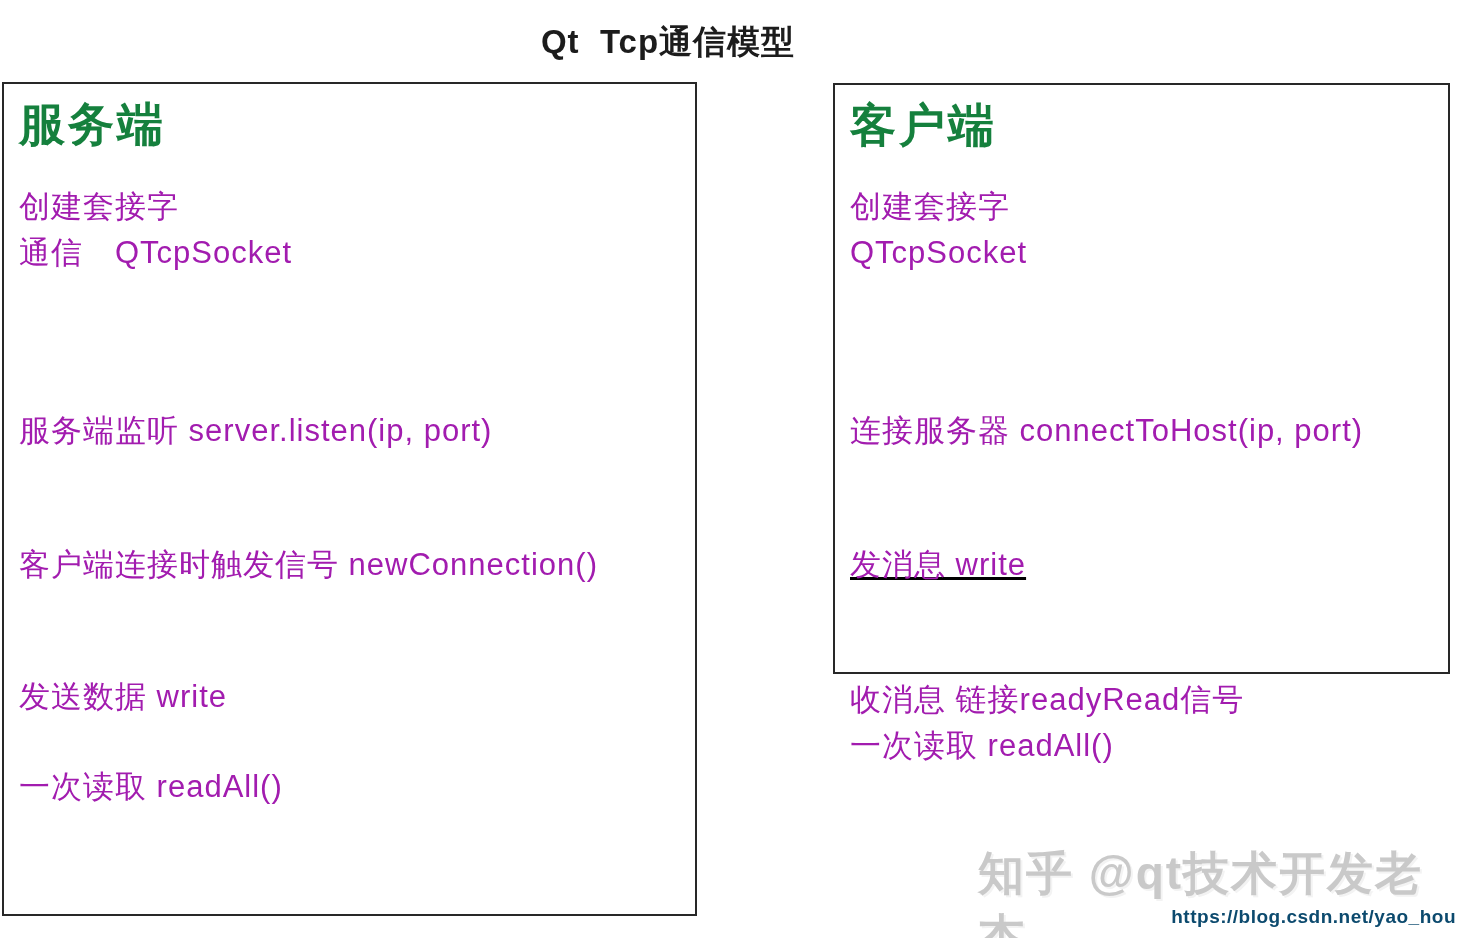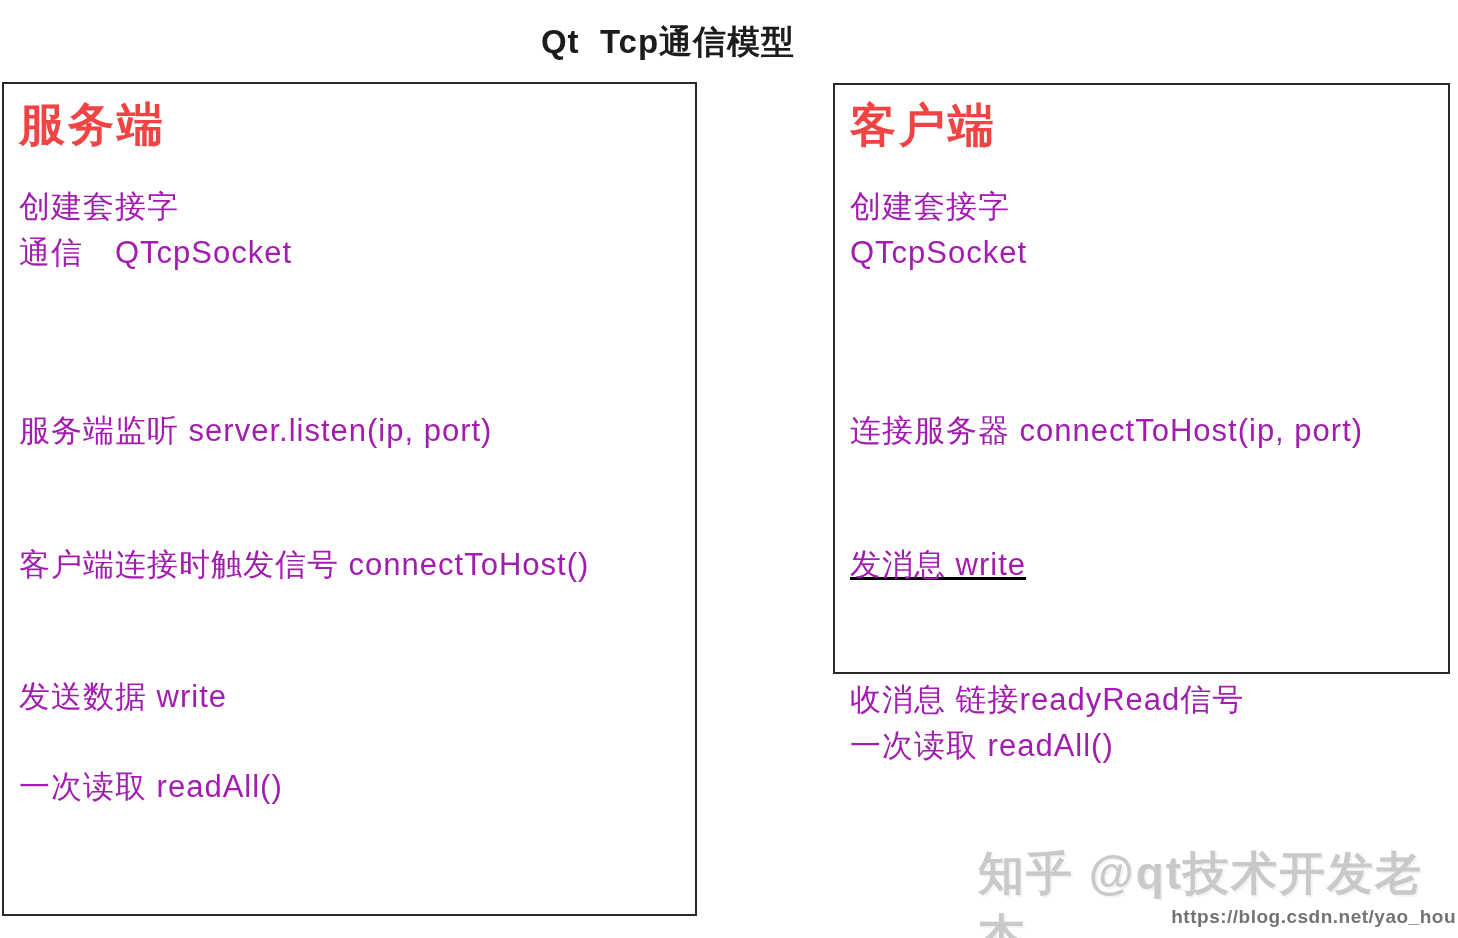--- a/index.html
+++ b/index.html
@@ -46,21 +46,21 @@
     top: 83px;
     width: 617px;
     height: 591px;
   }
   .panel-header {
     position: absolute;
     left: 15px;
     top: 10px;
     font-size: 46px;
     font-weight: bold;
-    color: #ef4444;
+    color: #15803d;
     letter-spacing: 3px;
     font-family: "Liberation Serif", "DejaVu Serif", serif;
   }
   .section {
     position: absolute;
     left: 15px;
     right: 8px;
   }
   .line {
     font-size: 31px;
@@ -90,21 +90,21 @@
     letter-spacing: 2px;
     text-shadow: 2px 2px 0 #f3f3f3;
     white-space: pre-wrap;
   }
   .watermark-url {
     position: absolute;
     right: 2px;
     top: 906px;
     font-size: 19px;
     font-weight: bold;
-    color: #737373;
+    color: #0c4a6e;
     letter-spacing: 0.5px;
     white-space: pre-wrap;
   }
 </style>
 </head>
 <body>
 
 <div class="stage">
 
   <div class="diagram-title">Qt  Tcp通信模型</div>
@@ -115,21 +115,21 @@
     <div class="section sec-1">
       <div class="line">创建套接字</div>
       <div class="line">通信　QTcpSocket</div>
     </div>
 
     <div class="section sec-2">
       <div class="line">服务端监听 server.listen(ip, port)</div>
     </div>
 
     <div class="section sec-3">
-      <div class="line">客户端连接时触发信号 connectToHost()</div>
+      <div class="line">客户端连接时触发信号 newConnection()</div>
     </div>
 
     <div class="section sec-4">
       <div class="line">发送数据 write</div>
     </div>
 
     <div class="section sec-5">
       <div class="line">一次读取 readAll()</div>
     </div>
   </div>

